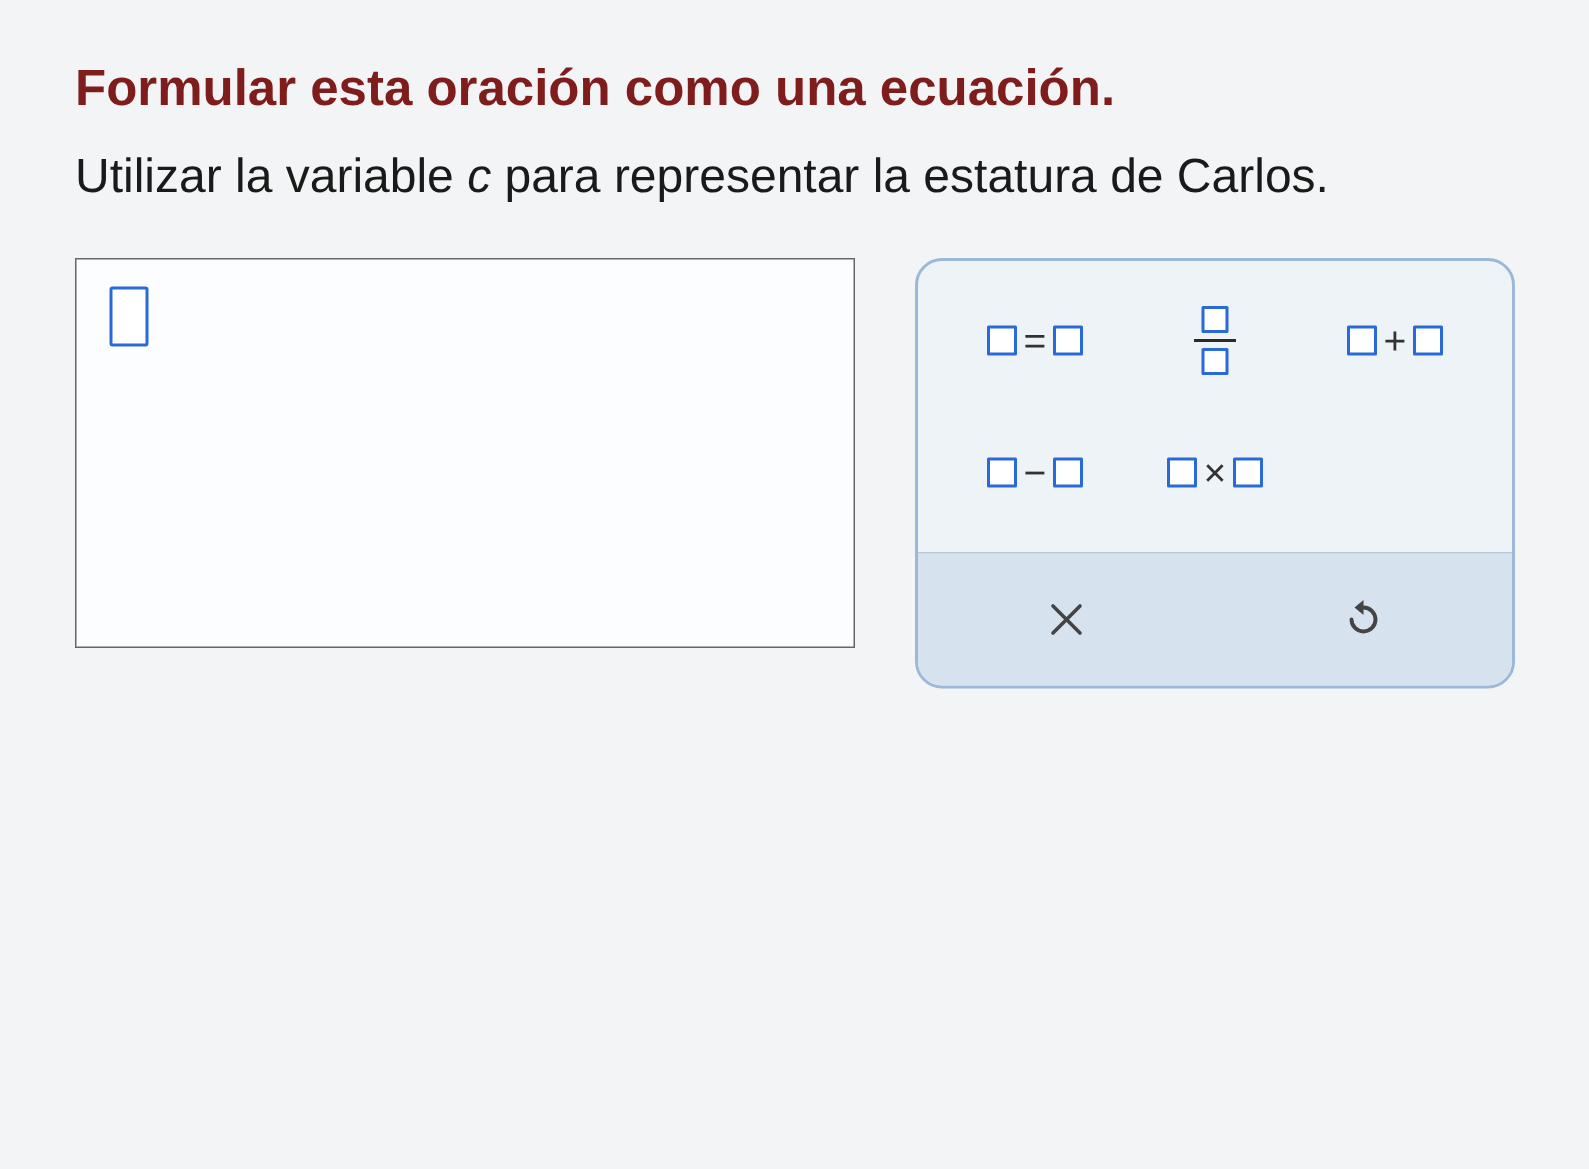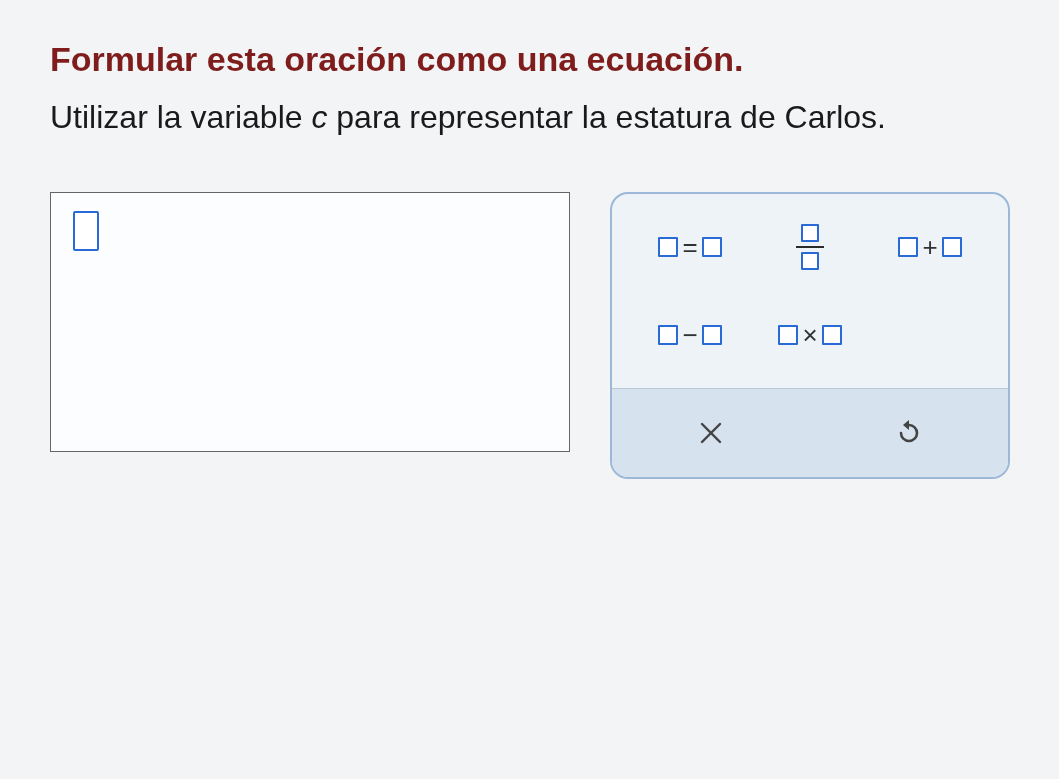--- a/index.html
+++ b/index.html
@@ -28,21 +28,21 @@
     margin: 0 0 28px 80px;
   }
   .prompt-line2 .num {
     font-style: normal;
     font-weight: 500;
   }
   .prompt-line3 {
     font-size: 32px;
     color: #1a1a1a;
     font-weight: 500;
-    margin: 0 0 56px 0;
+    margin: 0 0 36px 0;
   }
   .prompt-line3 .var {
     font-style: italic;
   }
   .work-row {
     display: flex;
     align-items: flex-start;
     gap: 40px;
   }
   .answer-box {

